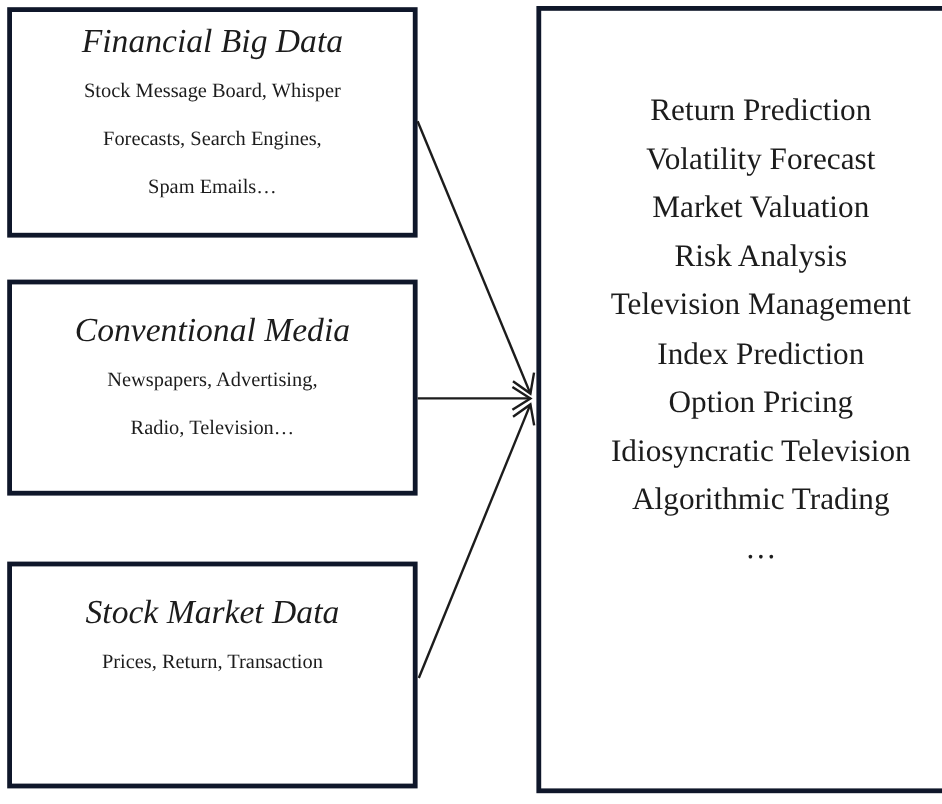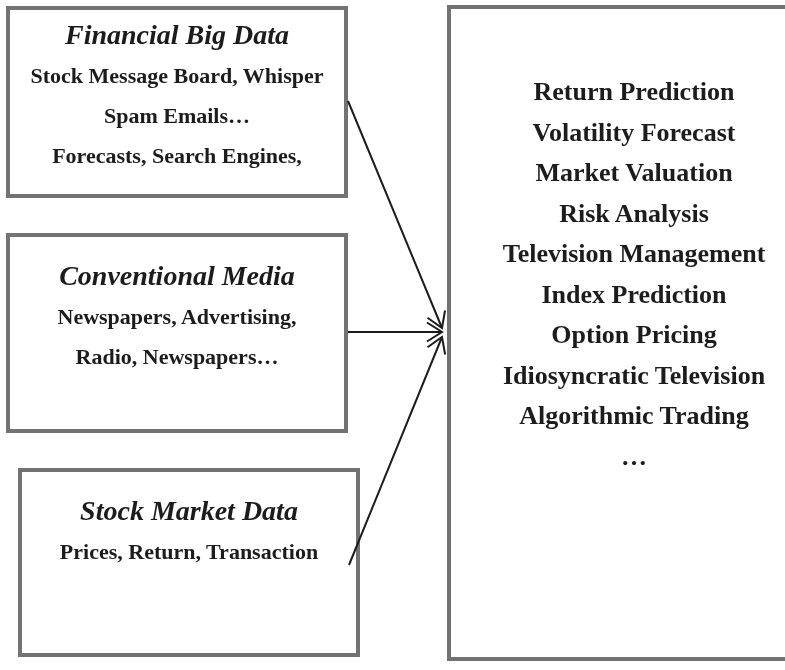--- a/index.html
+++ b/index.html
@@ -2,59 +2,59 @@
 <html><head>
 <meta charset="utf-8">
 <style>
   html,body{margin:0;padding:0;background:#ffffff;}
   #canvas{
     position:relative;width:785px;height:670px;background:#ffffff;
     font-family:"Liberation Serif","DejaVu Serif",serif;color:#1c1c1c;
     overflow:hidden;
   }
   .box{
-    position:absolute;border:4px solid #737373;background:#ffffff;
-    box-sizing:border-box;text-align:center;font-weight:bold;
+    position:absolute;border:4px solid #0f172a;background:#ffffff;
+    box-sizing:border-box;text-align:center;
   }
   .src-box .box-title{
     font-style:italic;font-size:28px;line-height:42px;display:block;
   }
   .src-box .box-line{
-    font-size:22px;line-height:40px;display:block;
+    font-size:17px;line-height:40px;display:block;
   }
   #box-financial{left:6px;top:6px;width:342px;height:192px;padding-top:4px;}
-  #box-media{left:6px;top:233px;width:342px;height:200px;padding-top:18px;}
-  #box-stock{left:18px;top:468px;width:342px;height:189px;padding-top:18px;}
+  #box-media{left:6px;top:233px;width:342px;height:180px;padding-top:18px;}
+  #box-stock{left:6px;top:468px;width:342px;height:189px;padding-top:18px;}
   #box-apps{
     left:447px;top:5px;width:374px;height:656px;padding-top:63px;
   }
   #box-apps .app-item{
     font-size:26px;line-height:40.5px;display:block;
   }
   #arrow-layer{
     position:absolute;left:0;top:0;width:785px;height:670px;
     pointer-events:none;
   }
 </style>
 </head>
 <body>
 
 <div id="canvas">
 
   <div class="box src-box" id="box-financial">
     <span class="box-title">Financial Big Data</span>
     <span class="box-line">Stock Message Board, Whisper</span>
+    <span class="box-line">Forecasts, Search Engines,</span>
     <span class="box-line">Spam Emails…</span>
-    <span class="box-line">Forecasts, Search Engines,</span>
   </div>
 
   <div class="box src-box" id="box-media">
     <span class="box-title">Conventional Media</span>
     <span class="box-line">Newspapers, Advertising,</span>
-    <span class="box-line">Radio, Newspapers…</span>
+    <span class="box-line">Radio, Television…</span>
   </div>
 
   <div class="box src-box" id="box-stock">
     <span class="box-title">Stock Market Data</span>
     <span class="box-line">Prices, Return, Transaction</span>
   </div>
 
   <div class="box" id="box-apps">
     <span class="app-item">Return Prediction</span>
     <span class="app-item">Volatility Forecast</span>

